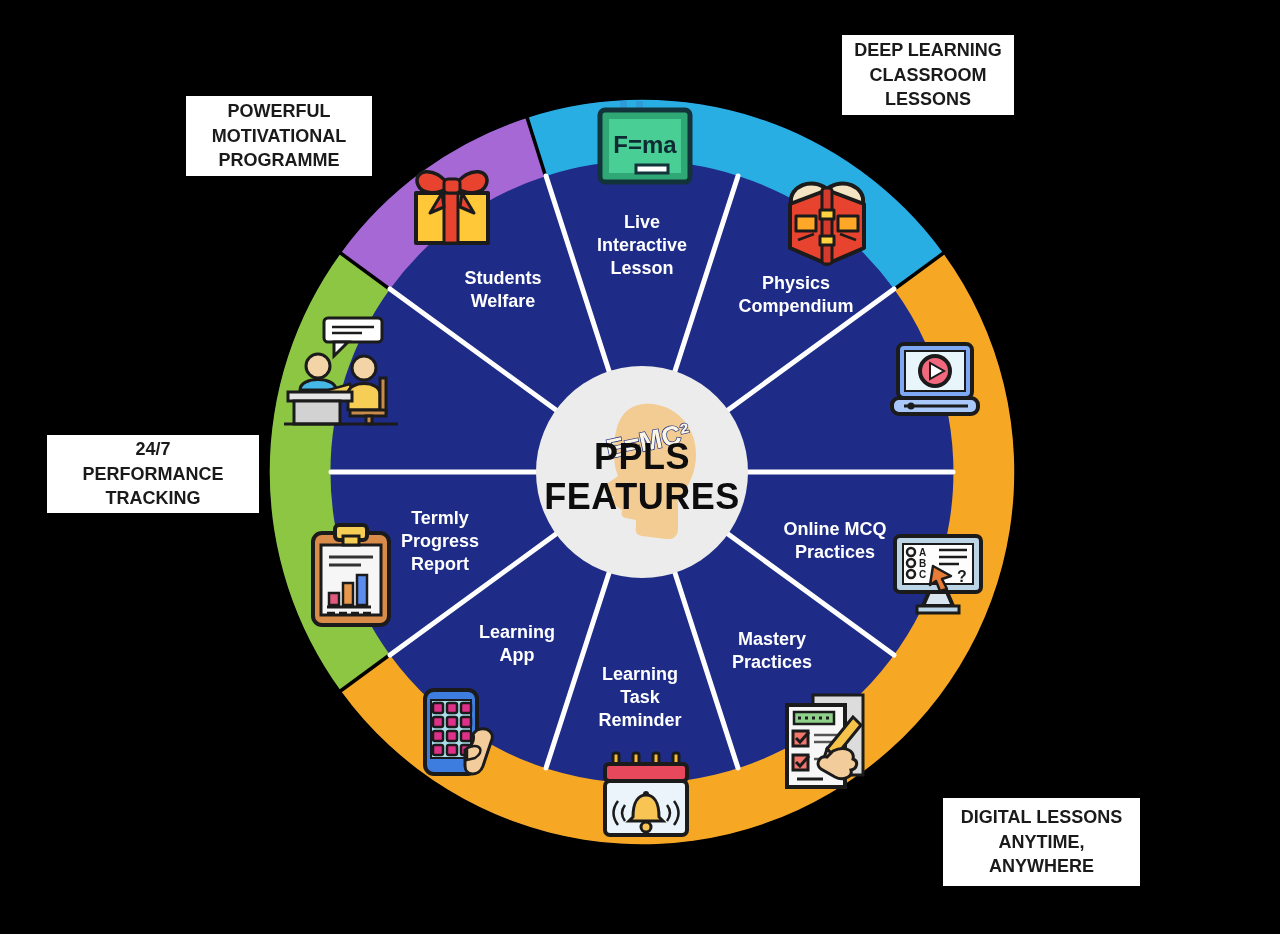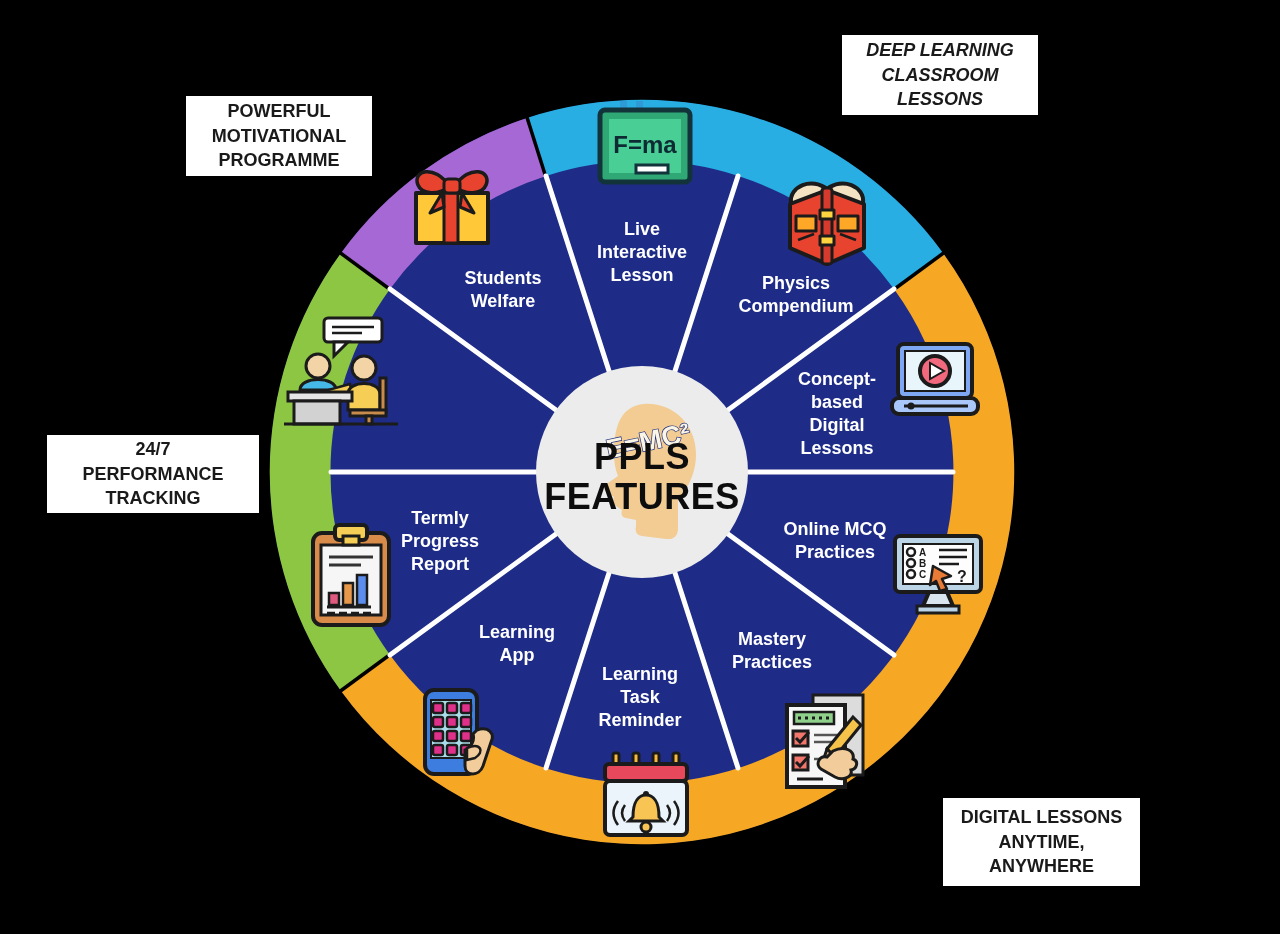--- a/index.html
+++ b/index.html
@@ -8,24 +8,24 @@
   .stage svg{position:absolute;left:0;top:0;}
   .callout{position:absolute;background:#fff;color:#1a1a1a;font-weight:700;font-size:18px;
            line-height:1.38;display:flex;align-items:center;justify-content:center;
            text-align:center;white-space:pre-line;}
   .seg-label{position:absolute;transform:translate(-50%,-50%);color:#fff;font-weight:700;
              font-size:18px;line-height:1.28;text-align:center;white-space:pre-line;}
   #center-title{position:absolute;left:642px;top:477px;transform:translate(-50%,-50%);
                 font-size:36px;font-weight:900;letter-spacing:.5px;line-height:1.12;
                 color:#0d0d0d;text-align:center;white-space:pre-line;}
   #callout-pmp{left:186px;top:60px;width:186px;height:80px;margin-top:36px;}
-  #callout-dlcl{left:842px;top:35px;width:196px;height:80px;font-style:italic;}
+  #callout-dlcl{left:842px;top:35px;width:172px;height:80px;}
   #callout-247{left:47px;top:435px;width:212px;height:78px;}
   #callout-dla{left:943px;top:798px;width:197px;height:88px;}
-  #lbl-live{left:642px;top:253px;}   #lbl-physics{left:770px;top:295px;margin-left:26px;}
+  #lbl-live{left:642px;top:246px;}   #lbl-physics{left:770px;top:295px;margin-left:26px;}
   #lbl-concept{left:837px;top:414px;}#lbl-mcq{left:835px;top:541px;}
   #lbl-mastery{left:772px;top:651px;}#lbl-task{left:640px;top:698px;}
   #lbl-app{left:517px;top:644px;}    #lbl-termly{left:440px;top:542px;}
   #lbl-whatsapp{left:448px;top:414px;}#lbl-welfare{left:503px;top:290px;}
 </style>
 </head>
 <body>
 
 <div class="stage">
 
@@ -215,24 +215,20 @@
   </svg>
 
   <div id="center-title">PPLS
 FEATURES</div>
 
   <div class="seg-label" id="lbl-live">Live
 Interactive
 Lesson</div>
   <div class="seg-label" id="lbl-physics">Physics
 Compendium</div>
-  <div class="seg-label" id="lbl-concept">Concept-
-based
-Digital
-Lessons</div>
   <div class="seg-label" id="lbl-mcq">Online MCQ
 Practices</div>
   <div class="seg-label" id="lbl-mastery">Mastery
 Practices</div>
   <div class="seg-label" id="lbl-task">Learning
 Task
 Reminder</div>
   <div class="seg-label" id="lbl-app">Learning
 App</div>
   <div class="seg-label" id="lbl-termly">Termly

